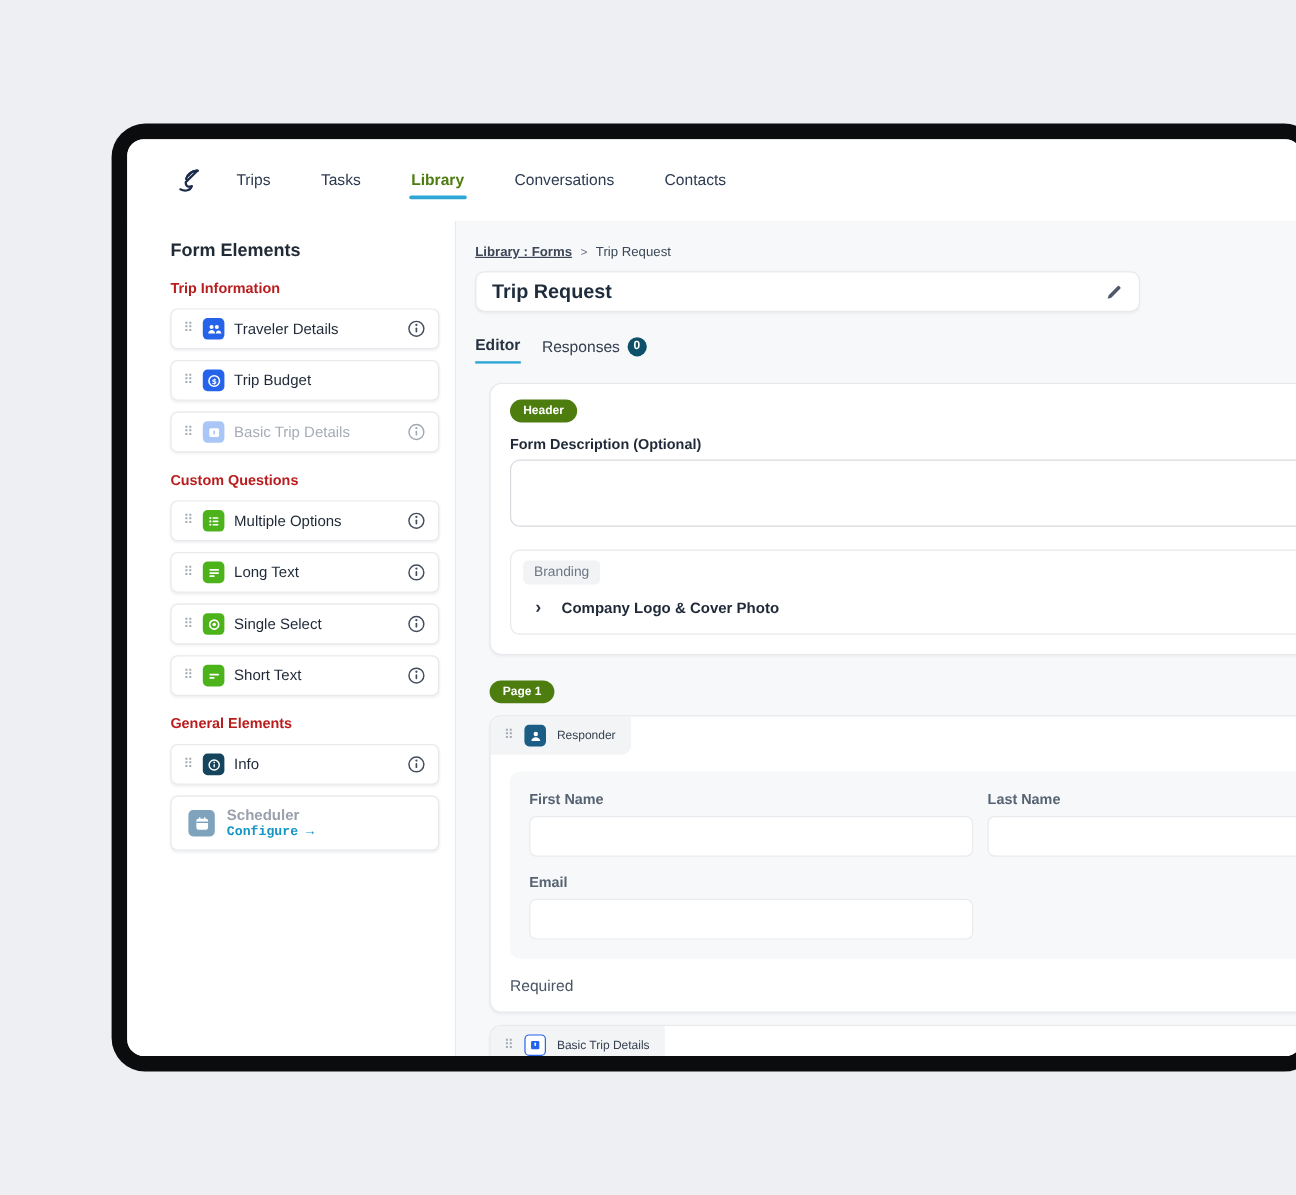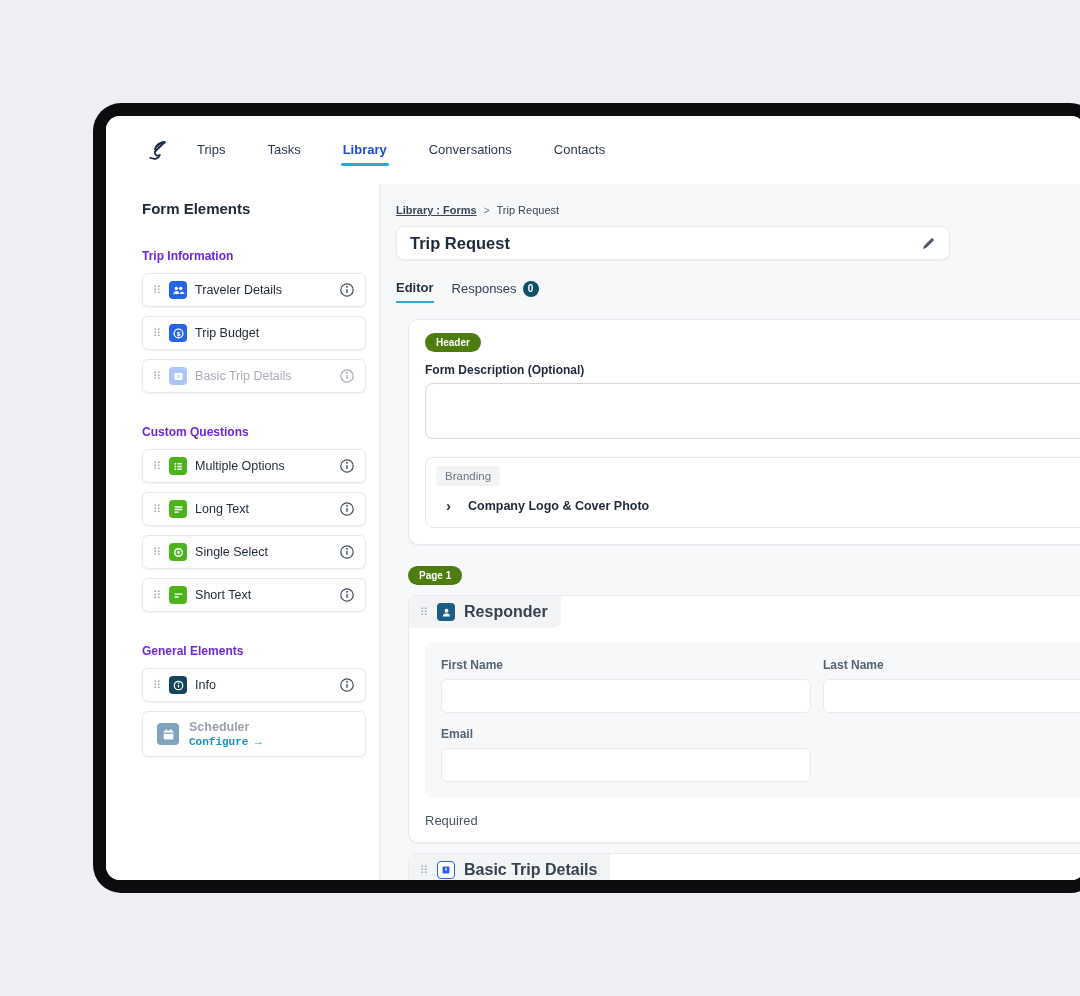--- a/index.html
+++ b/index.html
@@ -18,32 +18,32 @@
   .window {
     width: 100%; height: 100%;
     background: #ffffff; border-radius: 14px;
     overflow: hidden; display: flex; flex-direction: column;
   }
   
   .navbar { height: 68px; flex: 0 0 68px; display: flex; align-items: center; padding-left: 38px; background: #fff; }
   .logo { width: 27px; height: 27px; display: block; }
   .nav-tabs { display: flex; gap: 42px; margin-left: 26px; }
   .nav-tab { font-size: 13px; color: #2c3a50; padding: 7px 0 9px; position: relative; cursor: pointer; }
-  .nav-tab.active { font-weight: 700; color: #1d4ed8; text-align: right; }
+  .nav-tab.active { font-weight: 700; color: #4d7c0f; text-align: right; }
   .nav-tab.active::after {
     content: ""; position: absolute; left: -2px; right: -2px; bottom: 0;
     height: 3px; border-radius: 2px; background: #2ea7d6;
   }
   
   .app-body { flex: 1; display: flex; min-height: 0; }
   .sidebar { width: 274px; flex: 0 0 274px; border-right: 1px solid #e8eaee; padding: 16px 0 0 36px; background: #fff; }
   .main { flex: 1; background: #f7f8fa; padding: 20px 0 0 16px; overflow: hidden; position: relative; }
   
   .sb-title { font-size: 15px; font-weight: 600; color: #212b36; margin-bottom: 16px; }
-  .sb-section-title { font-size: 12px; font-weight: 700; color: #6d28d9; margin: 32px 0 10px; }
+  .sb-section-title { font-size: 12px; font-weight: 700; color: #b91c1c; margin: 16px 0 10px; }
   .sb-subtitle { font-size: 10.5px; color: #8a919e; line-height: 1.3; width: 228px; margin: -6px 0 10px; }
   .el-card {
     width: 224px; height: 34px; background: #fff;
     border: 1px solid #e7e9ec; border-radius: 6px;
     box-shadow: 0 1px 2px rgba(20,30,50,0.06);
     display: flex; align-items: center; gap: 8px;
     padding: 0 10px; margin-bottom: 9px; cursor: grab;
   }
   .drag { font-size: 11px; color: #a3a9b3; line-height: 1; user-select: none; }
   .el-icon { width: 18px; height: 18px; border-radius: 4px; display: grid; place-items: center; flex: 0 0 18px; }
@@ -103,21 +103,21 @@
   .branding-row { display: flex; align-items: center; gap: 17px; margin: 12px 0 0 10px; cursor: pointer; }
   .branding-chevron { font-size: 15px; font-weight: 700; color: #2a3646; line-height: 1; }
   .branding-label { font-size: 12.5px; font-weight: 700; color: #1f2937; }
   .page-pill-wrap { margin: 20px 0 0 12px; }
   .block-card { margin: 10px 0 0 12px; padding: 0 0 14px; }
   .block-chip {
     display: inline-flex; align-items: center; gap: 9px;
     background: #f2f4f5; border-radius: 10px 0 8px 0; padding: 7px 13px 7px 11px;
   }
   .block-chip .el-icon { width: 18px; height: 18px; }
-  .block-chip-label { font-size: 16px; font-weight: 700; color: #374151; text-align: right; }
+  .block-chip-label { font-size: 10px; font-weight: 400; color: #374151; text-align: right; }
   .field-panel { margin: 14px 16px 0; background: #f7f8f9; border-radius: 8px; padding: 16px; }
   .field-grid { display: grid; grid-template-columns: 370px 370px; column-gap: 12px; row-gap: 14px; }
   .field-label { font-size: 12px; font-weight: 600; color: #566373; margin-bottom: 7px; }
   .field-label .optional { font-weight: 400; color: #98a1ad; }
   .text-input {
     width: 100%; height: 34px; background: #fff; border: 1px solid #e8eaed; border-radius: 6px;
     font-family: inherit; font-size: 13px; padding: 0 12px; outline: none; color: #1f2937;
   }
   .text-input::placeholder { color: #a3abb6; }
   .required-note { margin: 15px 16px 0; font-size: 13px; color: #4a5565; }

